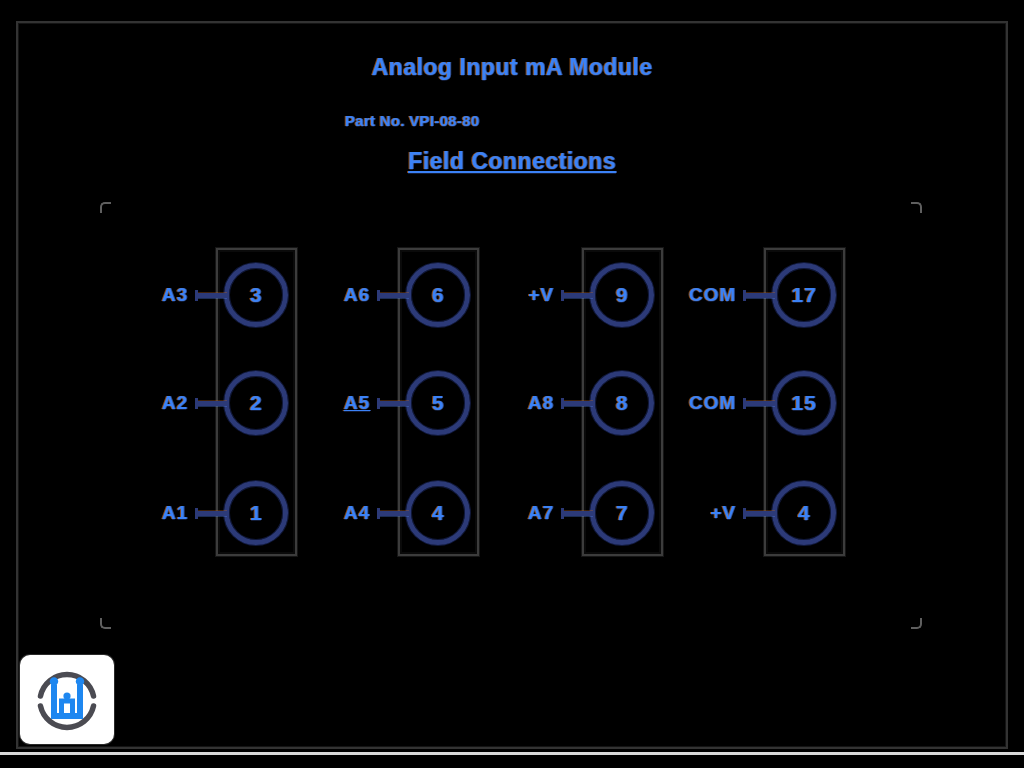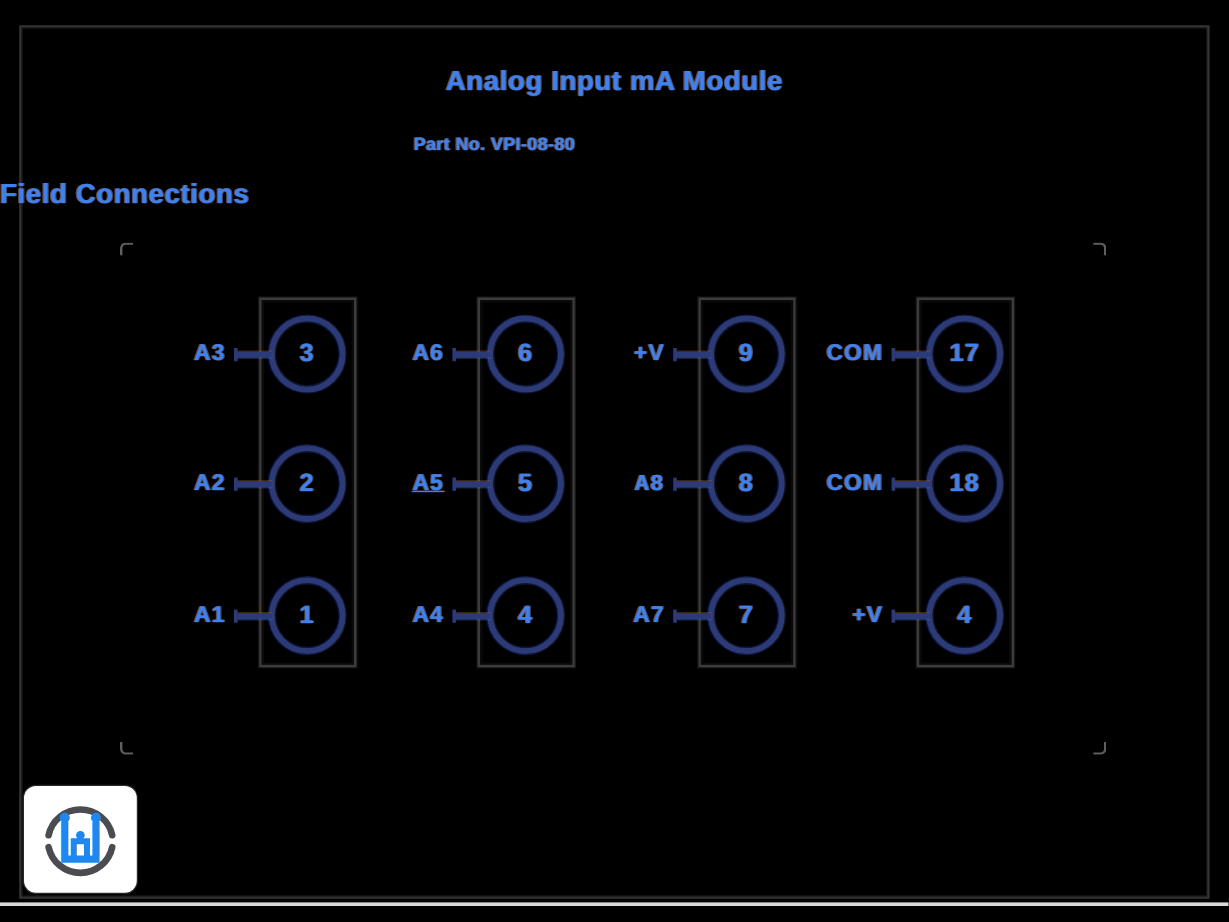--- a/index.html
+++ b/index.html
@@ -17,21 +17,21 @@
     position:absolute;left:0;top:752px;width:1024px;height:3px;background:#d9d9d9;
   }
   
   .ghost{
     color:#3b82f6;font-weight:bold;
     text-shadow:-1px 0 0 rgba(205,110,30,.65),1px 0 0 rgba(80,130,235,.6),0 1px 0 rgba(35,55,110,.5);
   }
   .title-line1{position:absolute;left:0;top:54px;width:1024px;text-align:center;font-size:23px;letter-spacing:.5px;}
   .title-line2{position:absolute;left:0;top:85px;width:1024px;text-align:center;font-size:23px;letter-spacing:.5px;}
   .part-no{position:absolute;left:0;top:112px;width:824px;text-align:center;font-size:15px;letter-spacing:.3px;}
-  .section-heading{position:absolute;left:0;top:148px;width:1024px;font-size:23px;letter-spacing:.5px;}
+  .section-heading{position:absolute;left:0;top:148px;width:1024px;text-align:center;font-size:23px;letter-spacing:.5px;text-decoration:underline;}
 
   
   .corner{position:absolute;width:9px;height:9px;}
   .corner.tl{border-top:2px solid #5f5f5f;border-left:2px solid #5f5f5f;border-top-left-radius:5px;}
   .corner.tr{border-top:2px solid #5f5f5f;border-right:2px solid #5f5f5f;border-top-right-radius:5px;}
   .corner.bl{border-bottom:2px solid #5f5f5f;border-left:2px solid #5f5f5f;border-bottom-left-radius:5px;}
   .corner.br{border-bottom:2px solid #5f5f5f;border-right:2px solid #5f5f5f;border-bottom-right-radius:5px;}
 
   
   .tblock{
@@ -126,38 +126,38 @@
       <div class="lead" style="left: 562px; top: 293px; width: 31px;">
         <div class="tick"></div>
       </div>
       <div class="ghost tlabel" style="left: 424px; top: 282px;">+V</div>
       <div class="tcircle" style="left: 590px; top: 371px;">
         <span class="ghost tnum">8</span>
       </div>
       <div class="lead" style="left: 562px; top: 401px; width: 31px;">
         <div class="tick"></div>
       </div>
-      <div class="ghost tlabel" style="left: 424px; top: 390px; font-family: Liberation Mono, monospace;">A8</div>
+      <div class="ghost tlabel" style="left: 424px; top: 390px;">A8</div>
       <div class="tcircle" style="left: 590px; top: 481px;">
         <span class="ghost tnum">7</span>
       </div>
       <div class="lead" style="left: 562px; top: 511px; width: 31px;">
         <div class="tick"></div>
       </div>
       <div class="ghost tlabel" style="left: 424px; top: 500px;">A7</div>
       <div class="tblock" style="left: 764px; top: 248px;"></div>
       <div class="tcircle" style="left: 772px; top: 263px;">
         <span class="ghost tnum">17</span>
       </div>
       <div class="lead" style="left: 744px; top: 293px; width: 31px;">
         <div class="tick"></div>
       </div>
       <div class="ghost tlabel" style="left: 606px; top: 282px;">COM</div>
       <div class="tcircle" style="left: 772px; top: 371px;">
-        <span class="ghost tnum">18</span>
+        <span class="ghost tnum">15</span>
       </div>
       <div class="lead" style="left: 744px; top: 401px; width: 31px;">
         <div class="tick"></div>
       </div>
       <div class="ghost tlabel" style="left: 606px; top: 390px;">COM</div>
       <div class="tcircle" style="left: 772px; top: 481px;">
         <span class="ghost tnum">4</span>
       </div>
       <div class="lead" style="left: 744px; top: 511px; width: 31px;">
         <div class="tick"></div>

